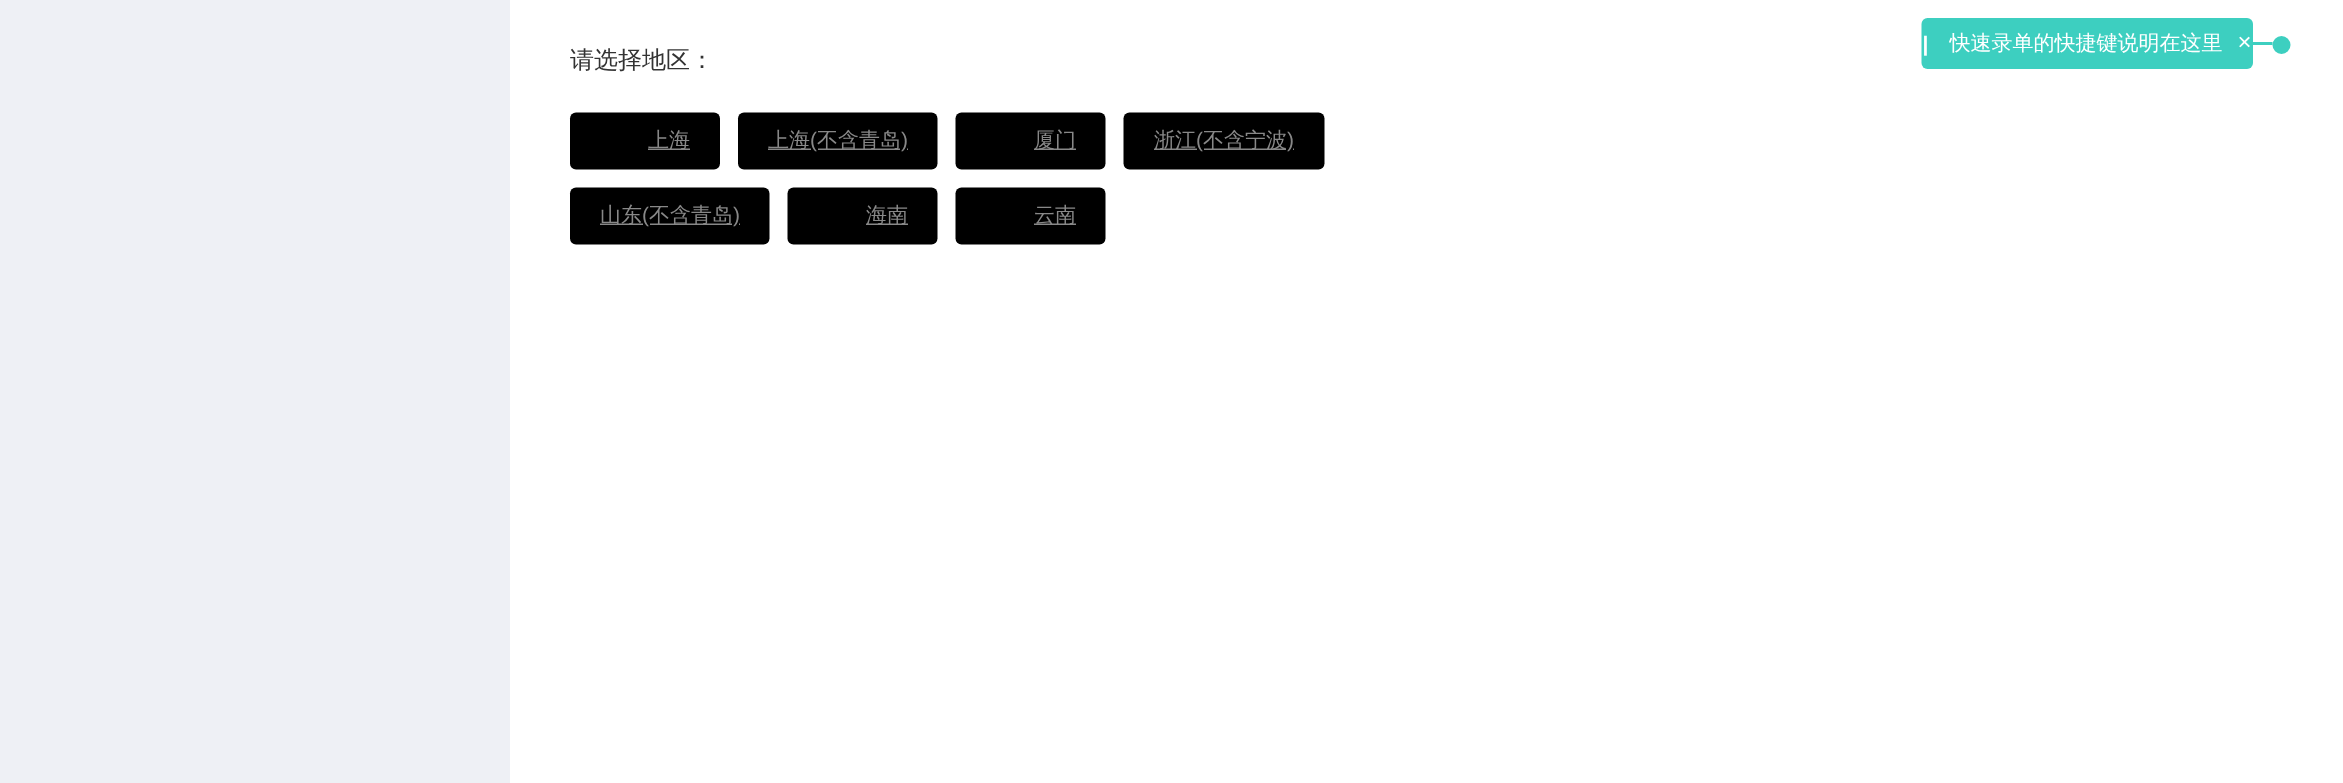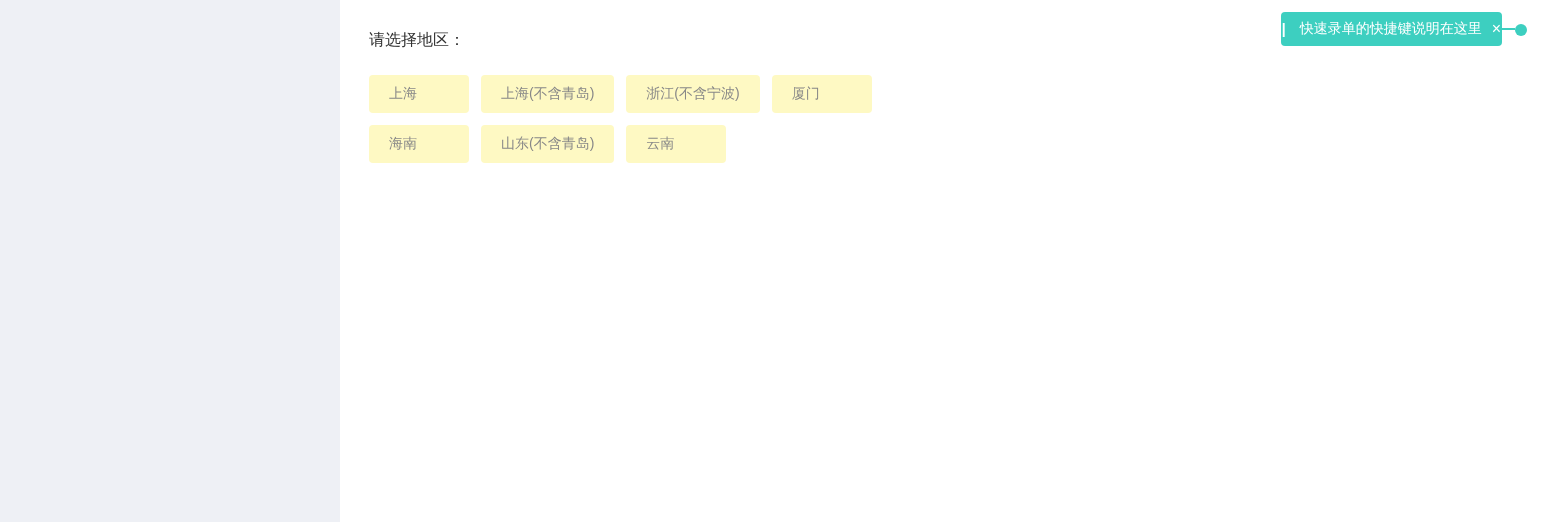--- a/index.html
+++ b/index.html
@@ -26,48 +26,49 @@
       background: #eef0f5;
     }
 
     .main-content {
       position: absolute;
       left: 340px;
       top: 0;
       right: 0;
       bottom: 0;
       background: #ffffff;
-      padding: 30px 29px;
+      padding: 30px 40px;
     }
 
     .page-title {
       font-size: 16px;
       color: #333;
       font-weight: normal;
       margin-bottom: 24px;
     }
 
     .region-buttons-row {
       display: flex;
       flex-wrap: wrap;
       gap: 12px;
       margin-bottom: 12px;
     }
 
     .region-btn {
-      background: #fef9c3;
+      background: #000000;
       color: #888;
       border: none;
       border-radius: 4px;
       padding: 10px 20px;
       font-size: 14px;
       cursor: pointer;
       min-width: 100px;
-      text-align: left;
+      text-align: right;
       white-space: nowrap;
+      text-decoration: underline;
     }
 
     
     .tooltip-banner {
       position: absolute;
       top: 12px;
       right: 60px;
       background: #3dcfc0;
       color: #fff;
       padding: 8px 1px;
@@ -119,28 +120,28 @@
 
 <div class="left-panel"></div>
 
 <div class="main-content">
   <div class="page-title">请选择地区：</div>
 
   <div class="region-buttons-row">
 
   <button class="region-btn">上海</button>
       <button class="region-btn">上海(不含青岛)</button>
+      <button class="region-btn">厦门</button>
       <button class="region-btn">浙江(不含宁波)</button>
-      <button class="region-btn">厦门</button>
     </div>
 
   <div class="region-buttons-row">
 
-  <button class="region-btn">海南</button>
-      <button class="region-btn">山东(不含青岛)</button>
+  <button class="region-btn">山东(不含青岛)</button>
+      <button class="region-btn">海南</button>
       <button class="region-btn">云南</button>
     </div>
 </div>
 
 <div class="tooltip-banner">
   <span>快速录单的快捷键说明在这里</span>
   <span class="tooltip-close">×</span>
 </div>
 
 <div class="tooltip-line"></div>

